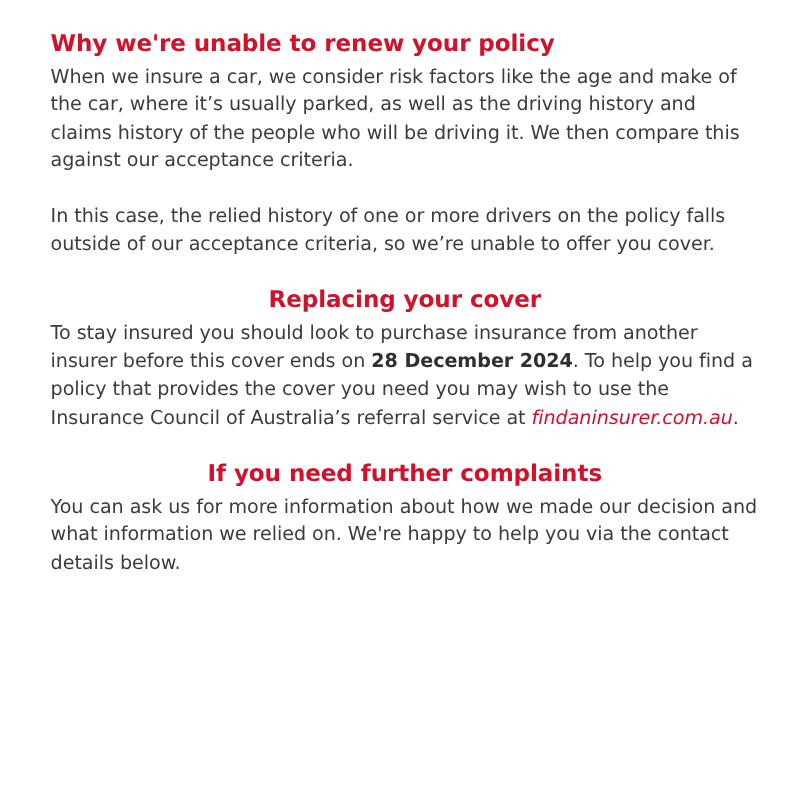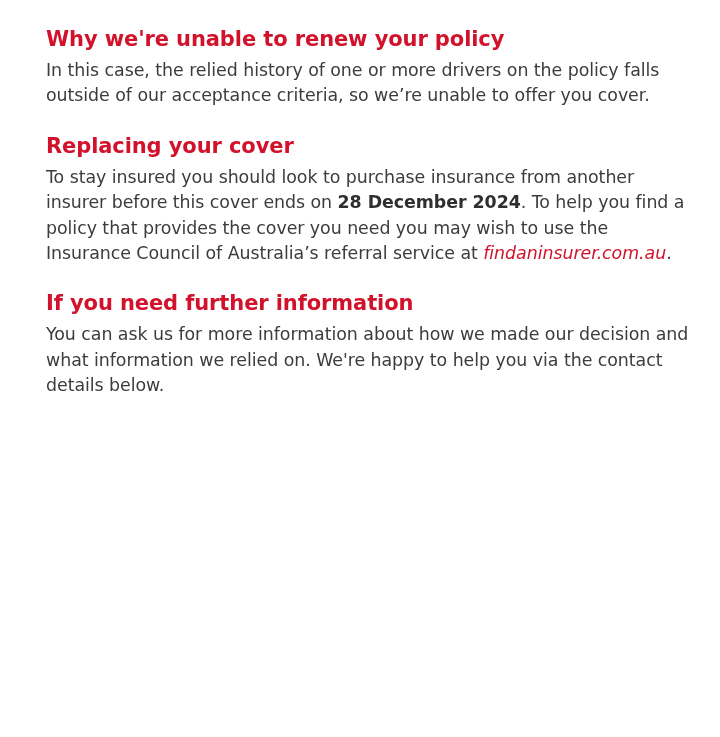--- a/index.html
+++ b/index.html
@@ -27,20 +27,21 @@
   h2.section-heading {
     font-size: 21px;
     line-height: 26px;
     font-weight: bold;
     color: #d2112b;
     margin: 0 0 6px 0;
     letter-spacing: -0.1px;
   }
   .section-heading.gap-top {
     margin-top: 24px;
+    text-align: center;
   }
   p.body-text {
     font-size: 17.4px;
     line-height: 25.4px;
     color: #3c3c3c;
     margin: 0;
     max-width: 648px;
     letter-spacing: -0.05px;
   }
   p.body-text + p.body-text {
@@ -59,29 +60,30 @@
     height: 18px;
   }
 </style>
 </head>
 <body>
 
 <div class="page">
 
   <section class="doc-section">
     <h2 class="section-heading">Why we're unable to renew your policy</h2>
+    <p class="body-text">When we insure a car, we consider risk factors like the age and make of the car, where it’s usually parked, as well as the driving history and claims history of the people who will be driving it. We then compare this against our acceptance criteria.</p>
     <p class="body-text">In this case, the relied history of one or more drivers on the policy falls outside of our acceptance criteria, so we’re unable to offer you cover.</p>
   </section>
 
   <section class="doc-section">
     <h2 class="section-heading gap-top">Replacing your cover</h2>
     <p class="body-text"><span>To stay insured you should look to purchase insurance from another insurer before this cover ends on </span><span class="bold-date">28 December 2024</span><span>. To help you find a policy that provides the cover you need you may wish to use the Insurance Council of Australia’s referral service at </span><a class="inline-link" href="#">findaninsurer.com.au</a><span>.</span></p>
   </section>
 
   <section class="doc-section">
-    <h2 class="section-heading gap-top">If you need further information</h2>
+    <h2 class="section-heading gap-top">If you need further complaints</h2>
     <p class="body-text">You can ask us for more information about how we made our decision and what information we relied on. We're happy to help you via the contact details below.</p>
   </section>
 
 
   <div class="spacer-block"></div>
 
 </div>
 
 </body></html>

